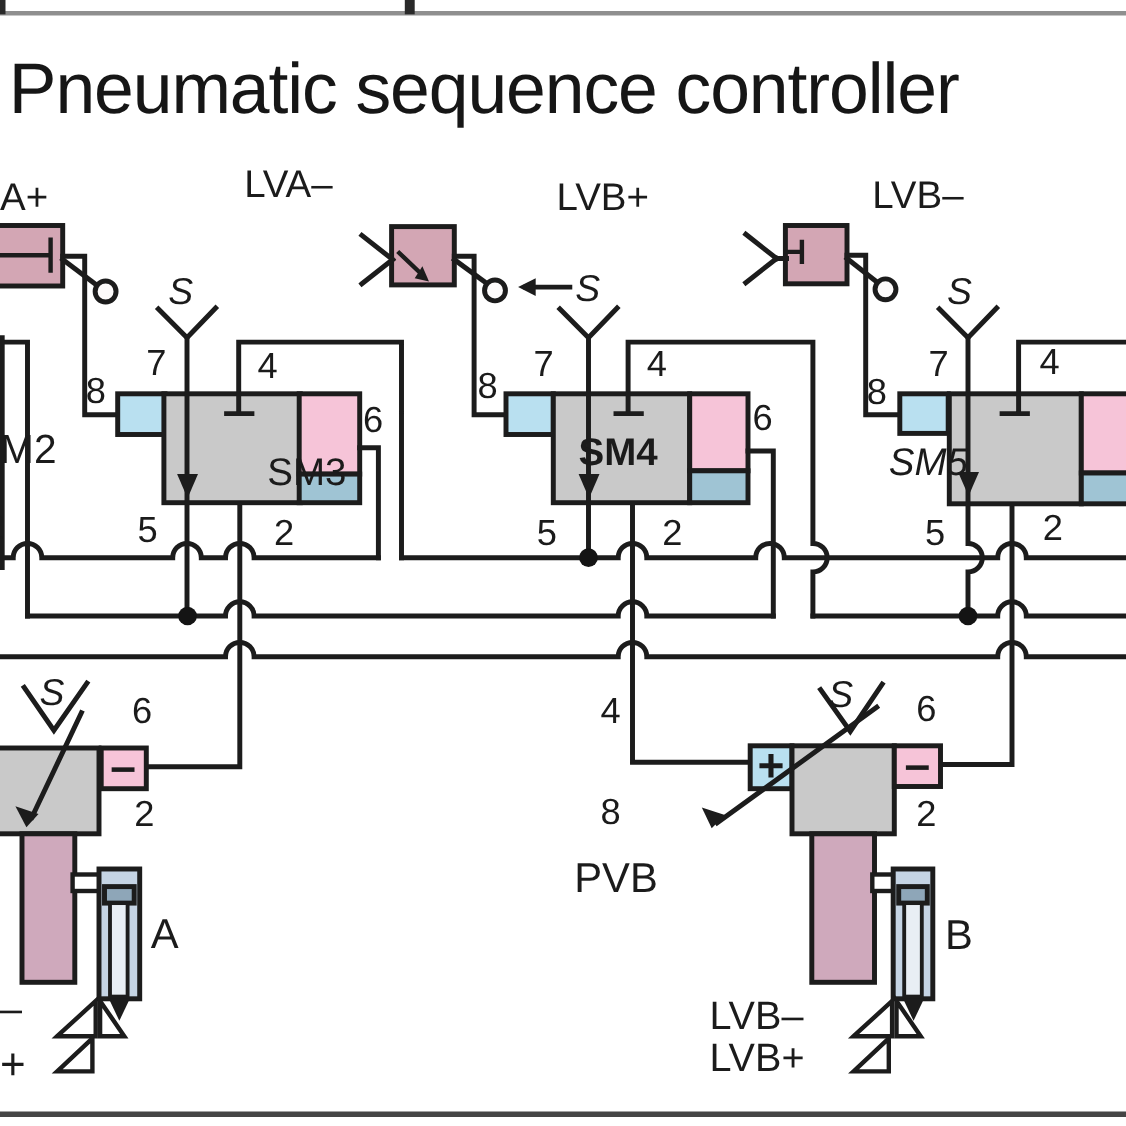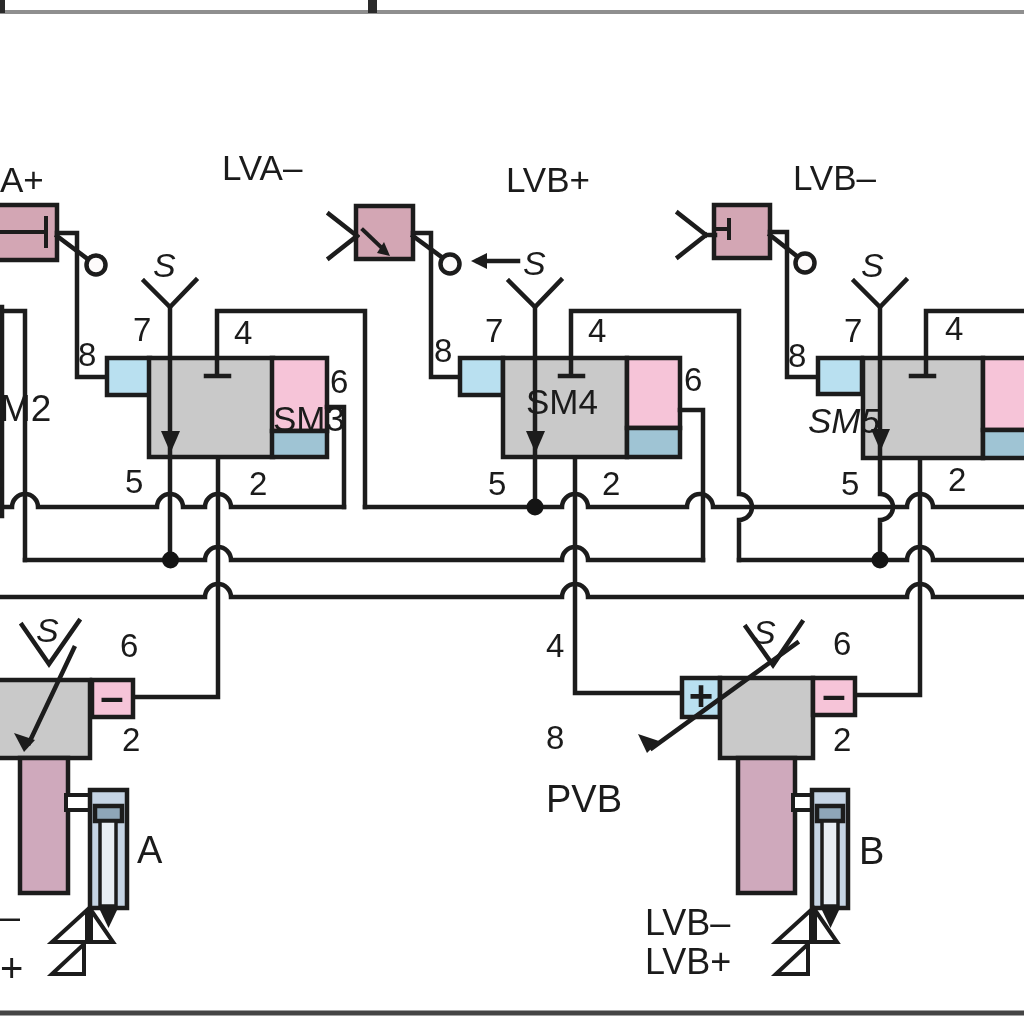--- a/index.html
+++ b/index.html
@@ -159,63 +159,64 @@
         <polygon points="821,908 840,908 830.5,928" fill="#1c1c1c" stroke="none"></polygon>
         <g stroke-width="4" fill="#ffffff">
           <polygon points="776,942 811,910 811,942"></polygon>
           <polygon points="815,910 815,942 837,942"></polygon>
           <polygon points="776,974 808,944 808,974"></polygon>
         </g>
       </g>
     </g>
   </svg>
 
+  <div class="txt lbl title" style="left:8px;top:48px;">Pneumatic sequence controller</div>
 
   <div class="txt lbl fs35" style="left:0px;top:162px;">A+</div>
   <div class="txt lbl fs35" style="left:222px;top:150px;">LVA–</div>
   <div class="txt lbl fs35" style="left:506px;top:162px;">LVB+</div>
   <div class="txt lbl fs35" style="left:793px;top:160px;">LVB–</div>
 
   <div class="txt lbl spring" style="left:153px;top:248px;">S</div>
   <div class="txt lbl spring" style="left:523px;top:246px;">S</div>
   <div class="txt lbl spring" style="left:861px;top:248px;">S</div>
   <div class="txt lbl spring" style="left:36px;top:613px;">S</div>
   <div class="txt lbl spring" style="left:753px;top:615px;">S</div>
 
   <div class="txt lbl fs37" style="left:0px;top:390px;">M2</div>
   <div class="txt lbl" style="left:-14px;top:462px;">2</div>
 
-  <div class="txt lbl fs35" style="left:243px;top:401px;margin-left:30px;">SM3</div>
+  <div class="txt lbl fs35" style="left:243px;top:412px;">SM3</div>
   <div class="txt lbl" style="left:78px;top:338px;">8</div>
   <div class="txt lbl" style="left:133px;top:313px;">7</div>
   <div class="txt lbl" style="left:234px;top:316px;">4</div>
   <div class="txt lbl" style="left:330px;top:365px;">6</div>
   <div class="txt lbl" style="left:125px;top:465px;">5</div>
   <div class="txt lbl" style="left:249px;top:467px;">2</div>
 
-  <div class="txt lbl fs35" style="left:526px;top:384px;">SM4</div>
+  <div class="txt lbl fs35" style="left:526px;top:394px;font-weight:bold;">SM4</div>
   <div class="txt lbl" style="left:434px;top:334px;">8</div>
   <div class="txt lbl" style="left:485px;top:314px;">7</div>
   <div class="txt lbl" style="left:588px;top:314px;">4</div>
   <div class="txt lbl" style="left:684px;top:363px;">6</div>
   <div class="txt lbl" style="left:488px;top:467px;">5</div>
   <div class="txt lbl" style="left:602px;top:467px;">2</div>
 
   <div class="txt lbl fs35" style="left:808px;top:403px;font-style:italic;">SM5</div>
   <div class="txt lbl" style="left:788px;top:339px;">8</div>
   <div class="txt lbl" style="left:844px;top:314px;">7</div>
   <div class="txt lbl" style="left:945px;top:312px;">4</div>
   <div class="txt lbl" style="left:841px;top:467px;">5</div>
   <div class="txt lbl" style="left:948px;top:463px;">2</div>
 
   <div class="txt lbl" style="left:120px;top:629px;">6</div>
   <div class="txt lbl" style="left:122px;top:723px;">2</div>
   <div class="txt lbl portsym" style="left:112px;top:699px;">–</div>
 
-  <div class="txt lbl fs38" style="left:546px;top:780px;">PVB</div>
+  <div class="txt lbl fs38" style="left:522px;top:780px;">PVB</div>
   <div class="txt lbl" style="left:546px;top:629px;">4</div>
   <div class="txt lbl" style="left:546px;top:721px;">8</div>
   <div class="txt lbl" style="left:833px;top:627px;">6</div>
   <div class="txt lbl" style="left:833px;top:723px;">2</div>
   <div class="txt lbl portsym" style="left:701px;top:698px;">+</div>
   <div class="txt lbl portsym" style="left:834px;top:697px;">–</div>
 
   <div class="txt lbl fs38" style="left:137px;top:831px;">A</div>
   <div class="txt lbl fs38" style="left:859px;top:832px;">B</div>
 

